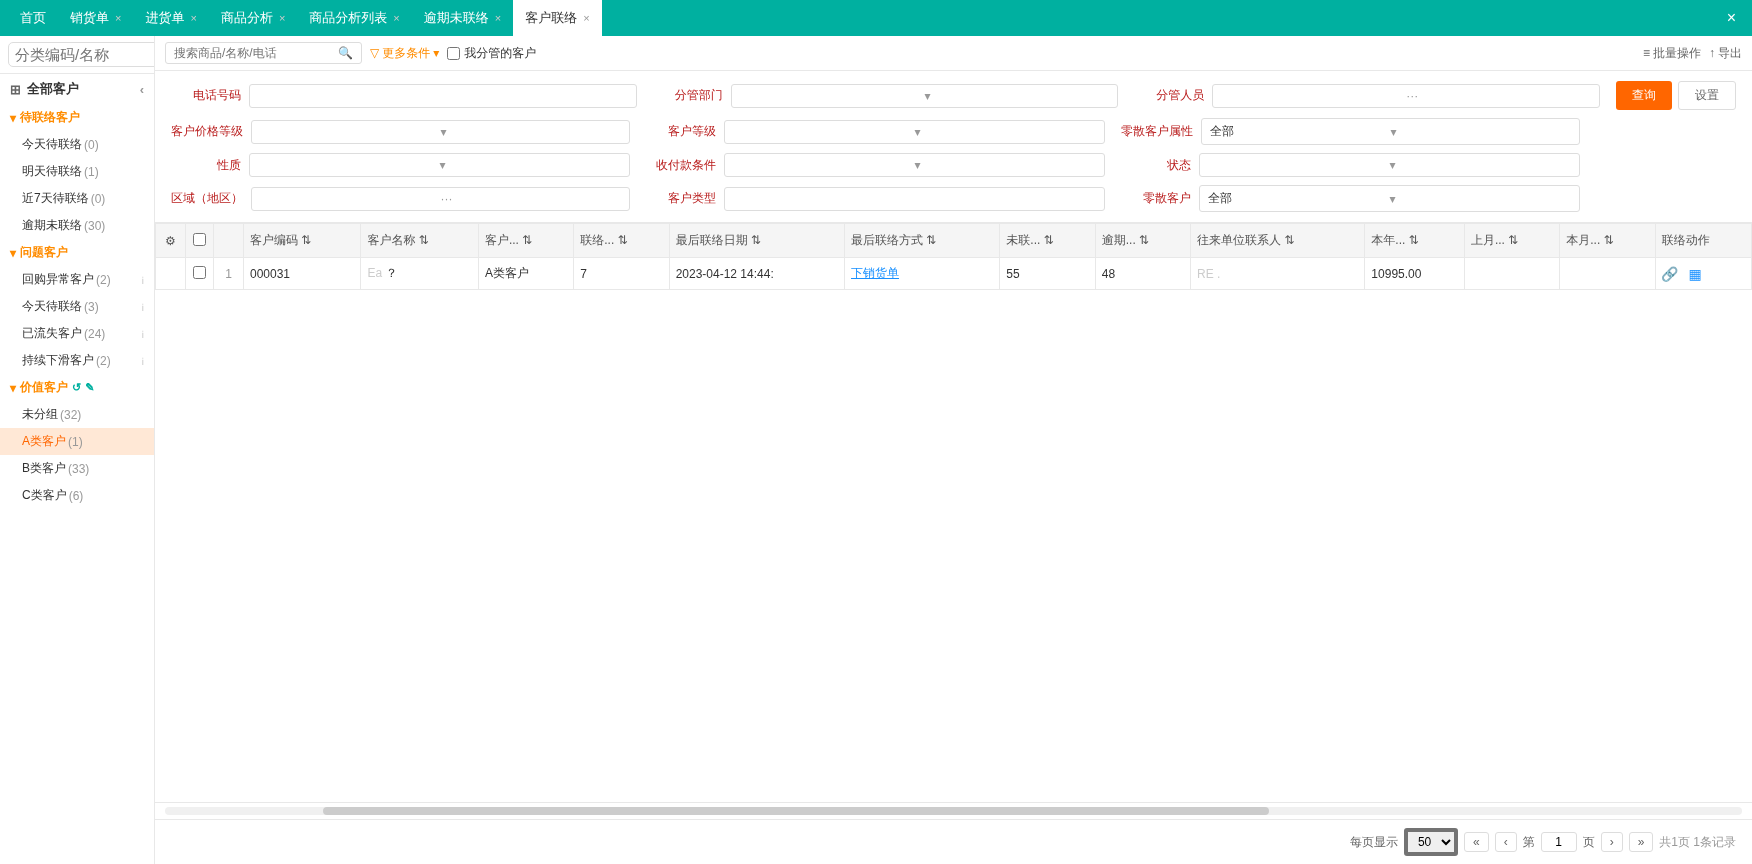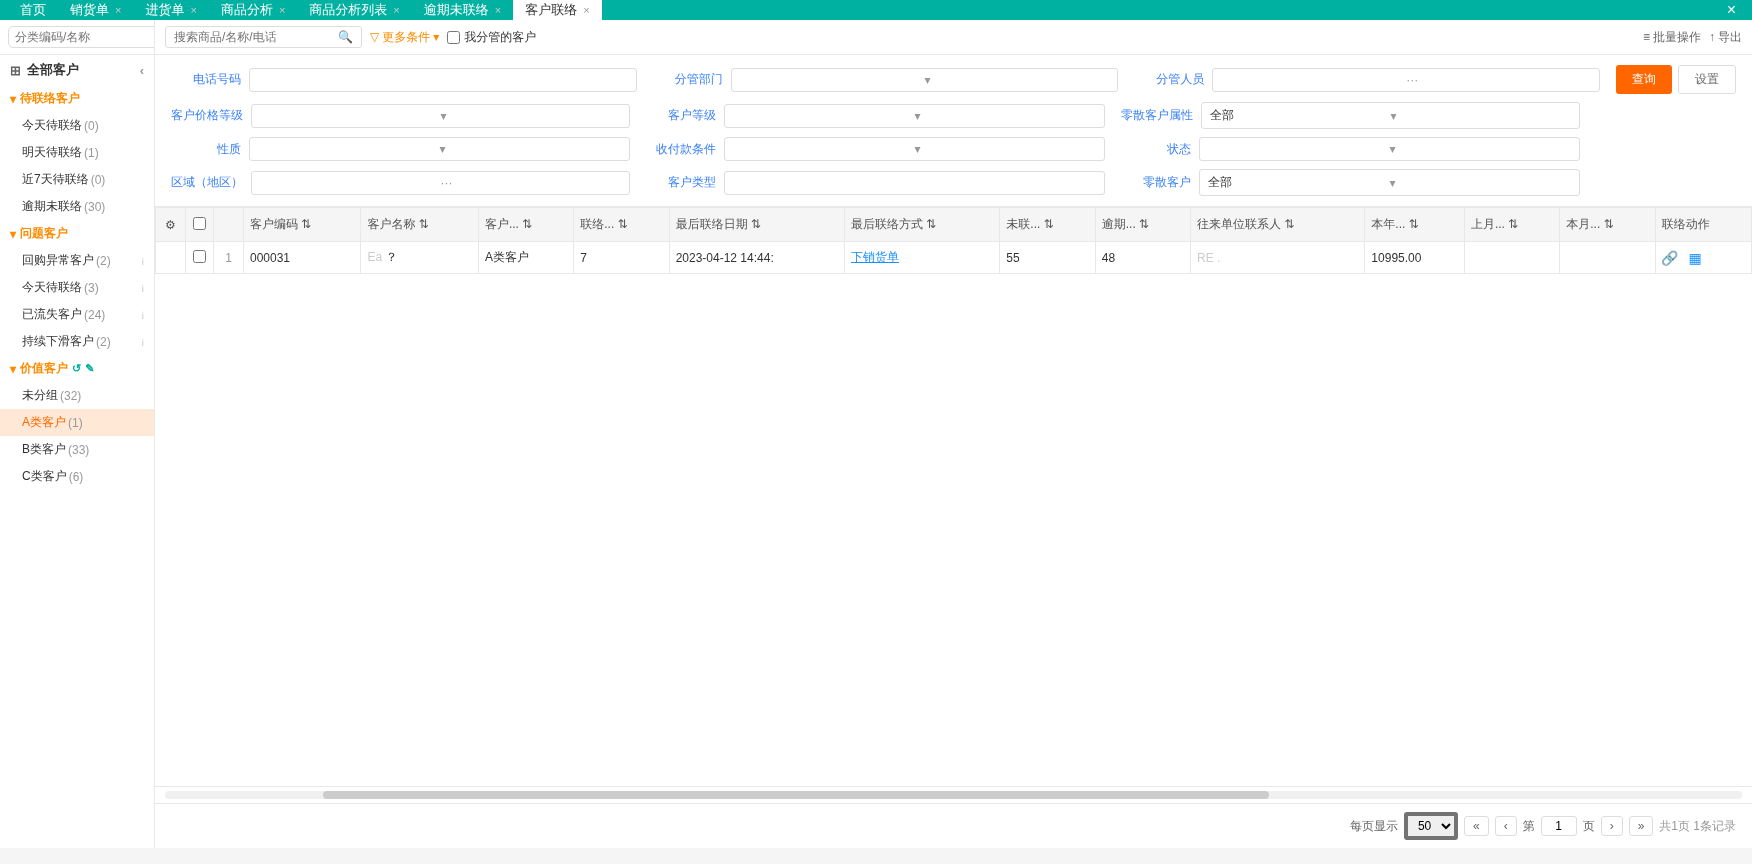--- a/index.html
+++ b/index.html
@@ -1,33 +1,33 @@
 <!DOCTYPE html>
 <html><head>
   <meta charset="utf-8">
   <style>
     * { box-sizing: border-box; margin: 0; padding: 0; }
     body { font-family: 'Microsoft YaHei', Arial, sans-serif; font-size: 12px; background: #f5f5f5; color: #333; overflow: hidden; width: 1752px; height: 864px; }
 
     
-    .top-nav { display: flex; align-items: center; background: #00b0a0; height: 20px; padding: 0 8px; }
+    .top-nav { display: flex; align-items: center; background: #00b0a0; height: 36px; padding: 0 8px; }
     .nav-tab { display: flex; align-items: center; padding: 0 12px; height: 36px; color: #fff; font-size: 13px; cursor: pointer; position: relative; white-space: nowrap; }
     .nav-tab.active { background: #fff; color: #333; }
     .nav-tab .close-icon { margin-left: 6px; font-size: 11px; color: #ccc; cursor: pointer; }
     .nav-tab.active .close-icon { color: #999; }
     .nav-home { color: #fff; font-size: 13px; padding: 0 12px; cursor: pointer; }
     .top-close { margin-left: auto; color: #fff; font-size: 16px; cursor: pointer; padding: 0 8px; }
 
     
     .main-layout { display: flex; height: calc(864px - 36px); }
 
     
     .sidebar { width: 155px; background: #fff; border-right: 1px solid #e8e8e8; display: flex; flex-direction: column; overflow-y: auto; flex-shrink: 0; }
     .sidebar-search { display: flex; align-items: center; padding: 6px 8px; border-bottom: 1px solid #e8e8e8; }
-    .sidebar-search input { flex: 1; border: 1px solid #ddd; border-radius: 5px; padding: 3px 6px; font-size: 12px; outline: none; }
+    .sidebar-search input { flex: 1; border: 1px solid #ddd; border-radius: 5px; padding: 3px 6px; font-size: 15px; outline: none; }
     .sidebar-all-header { display: flex; align-items: center; padding: 6px 10px; font-weight: bold; font-size: 13px; cursor: pointer; }
     .sidebar-all-header .grid-icon { margin-right: 6px; color: #666; }
     .sidebar-all-header .collapse-icon { margin-left: auto; color: #999; }
 
     .sidebar-group-label { display: flex; align-items: center; padding: 5px 10px; color: #ff8c00; font-size: 12px; font-weight: bold; cursor: pointer; }
     .sidebar-group-label .arrow { margin-right: 4px; }
     .sidebar-item { padding: 5px 10px 5px 22px; font-size: 12px; cursor: pointer; color: #333; display: flex; align-items: center; }
     .sidebar-item.active { background: #ffe8d6; color: #ff6600; }
     .sidebar-item .count { color: #999; margin-left: 2px; }
     .sidebar-item .info-icon { margin-left: auto; color: #ccc; font-size: 10px; }
@@ -42,21 +42,21 @@
     .filter-search .s-icon { color: #999; margin-left: 4px; }
     .filter-more { display: flex; align-items: center; gap: 3px; color: #ff8c00; cursor: pointer; font-size: 12px; }
     .filter-checkbox { display: flex; align-items: center; gap: 4px; font-size: 12px; color: #333; cursor: pointer; }
     .actions-right { margin-left: auto; display: flex; align-items: center; gap: 8px; }
     .action-btn { display: flex; align-items: center; gap: 3px; color: #666; cursor: pointer; font-size: 12px; }
 
     
     .adv-filter { background: #fff; padding: 10px 16px; border-bottom: 1px solid #e8e8e8; }
     .filter-row { display: flex; align-items: center; margin-bottom: 8px; gap: 16px; }
     .filter-field { display: flex; align-items: center; flex: 1; }
-    .filter-label { min-width: 70px; text-align: right; margin-right: 8px; color: #3b82f6; font-size: 12px; white-space: nowrap; }
+    .filter-label { min-width: 70px; text-align: right; margin-right: 8px; color: #b91c1c; font-size: 12px; white-space: nowrap; }
     .filter-input { flex: 1; border: 1px solid #ddd; border-radius: 3px; padding: 4px 8px; font-size: 12px; outline: none; background: #fff; }
     .filter-select { flex: 1; border: 1px solid #ddd; border-radius: 3px; padding: 4px 8px; font-size: 12px; background: #fff; position: relative; display: flex; align-items: center; cursor: pointer; }
     .filter-select span { flex: 1; }
     .filter-select .caret { color: #999; }
     .filter-dots { color: #999; cursor: pointer; padding: 0 4px; }
     .query-btn { background: #ff6600; color: #fff; border: none; border-radius: 3px; padding: 5px 16px; font-size: 12px; cursor: pointer; }
     .set-btn { background: #fff; color: #666; border: 1px solid #ddd; border-radius: 3px; padding: 5px 16px; font-size: 12px; cursor: pointer; }
 
     
     .table-area { flex: 1; background: #fff; margin: 0; overflow: hidden; display: flex; flex-direction: column; }

